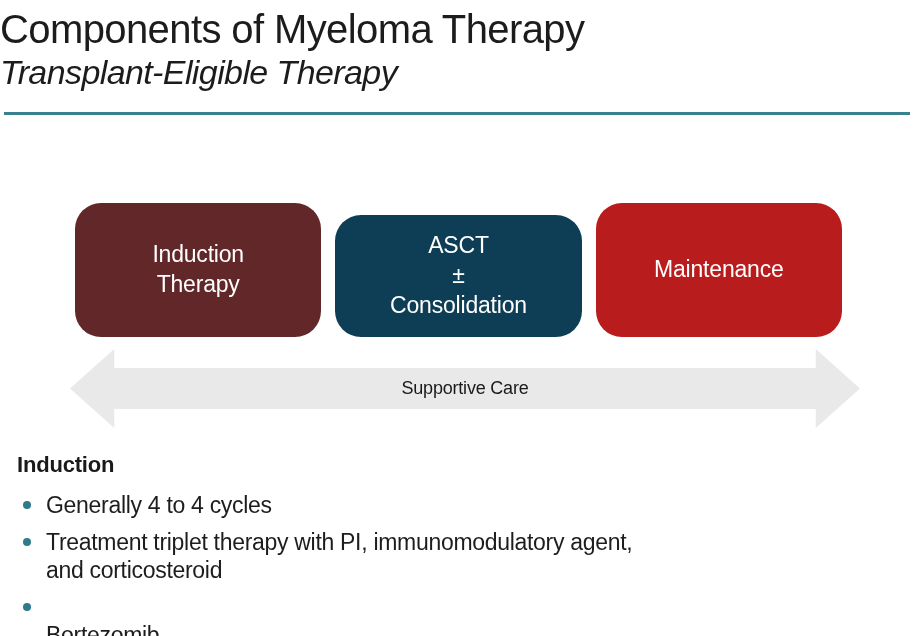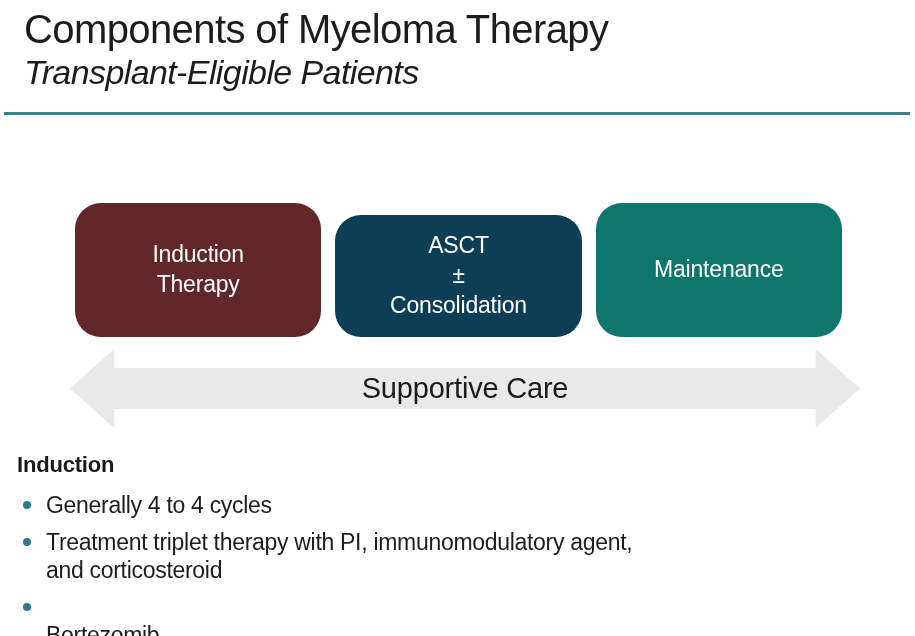--- a/index.html
+++ b/index.html
@@ -7,21 +7,21 @@
     position: relative;
     width: 915px;
     height: 636px;
     background: #ffffff;
     font-family: "Liberation Sans", sans-serif;
     color: #1d1d1d;
     overflow: hidden;
   }
 
   
-  .header { position: absolute; left: 24px; top: 6px; }
+  .header { position: absolute; left: 0; top: 6px; }
   .title {
     font-size: 40px;
     line-height: 1.18;
     letter-spacing: -0.6px;
     color: #1c1c1c;
     white-space: nowrap;
   }
   .subtitle {
     font-size: 34px;
     line-height: 1.15;
@@ -75,21 +75,21 @@
     inset: 0;
     clip-path: polygon(0 50%, 5.6% 0, 5.6% 24%, 94.4% 24%, 94.4% 0,
                        100% 50%, 94.4% 100%, 94.4% 76%, 5.6% 76%, 5.6% 100%);
   }
   .arrow-label {
     position: absolute;
     inset: 0;
     display: flex;
     align-items: center;
     justify-content: center;
-    font-size: 29px;
+    font-size: 18px;
     color: #1a1a1a;
     letter-spacing: -0.2px;
   }
 
   
   .section { position: absolute; left: 17px; top: 452px; right: 8px; }
   .section-heading {
     font-size: 22px;
     font-weight: bold;
     color: #1a1a1a;
@@ -116,32 +116,32 @@
     text-underline-offset: 6px;
   }
 </style>
 </head>
 <body>
 
 <div class="slide">
 
   <div class="header">
     <div class="title">Components of Myeloma Therapy</div>
-    <div class="subtitle">Transplant-Eligible Patients</div>
+    <div class="subtitle">Transplant-Eligible Therapy</div>
   </div>
 
   <div class="divider" style="background: rgb(58, 129, 143);"></div>
 
   <div class="stages">
     <div class="stage" style="background: rgb(98, 40, 41);">Induction
 Therapy</div>
     <div class="stage" style="background: rgb(14, 62, 85); margin-top: 12px;">ASCT
 ±
 Consolidation</div>
-    <div class="stage" style="background: #0f766e;">Maintenance</div>
+    <div class="stage" style="background: #b91c1c;">Maintenance</div>
   </div>
 
   <div class="arrow-wrap">
     <div class="arrow-shape" style="background: rgb(233, 233, 233);"></div>
     <div class="arrow-label">Supportive Care</div>
   </div>
 
   <div class="section">
     <p class="section-heading">Induction</p>
 

